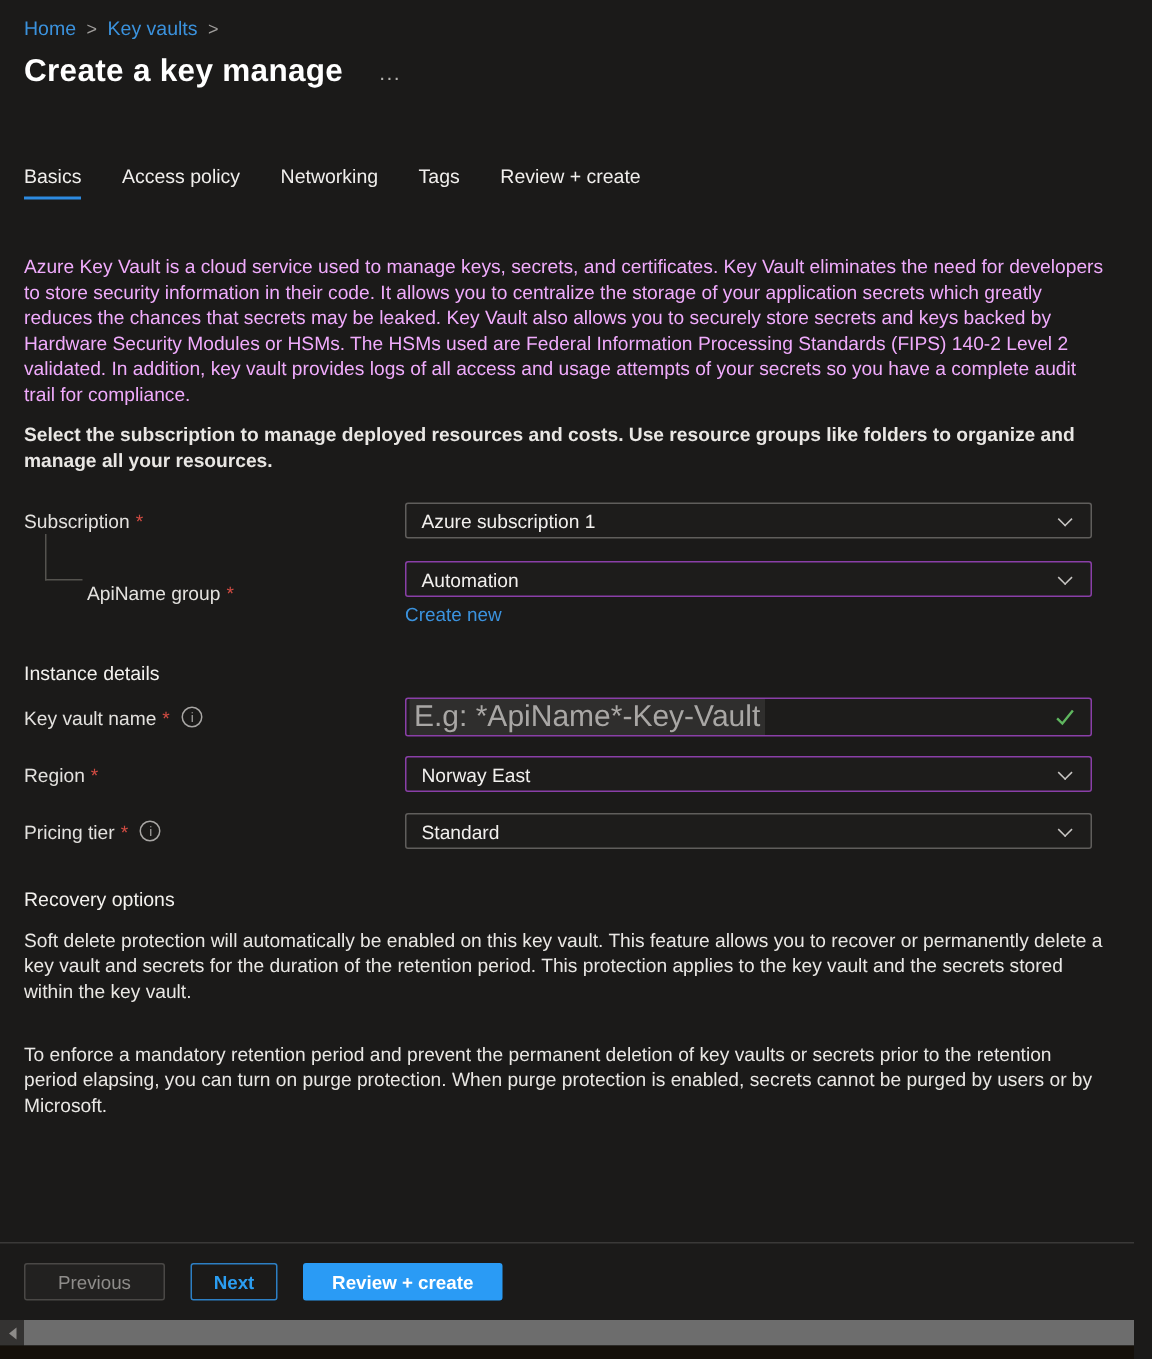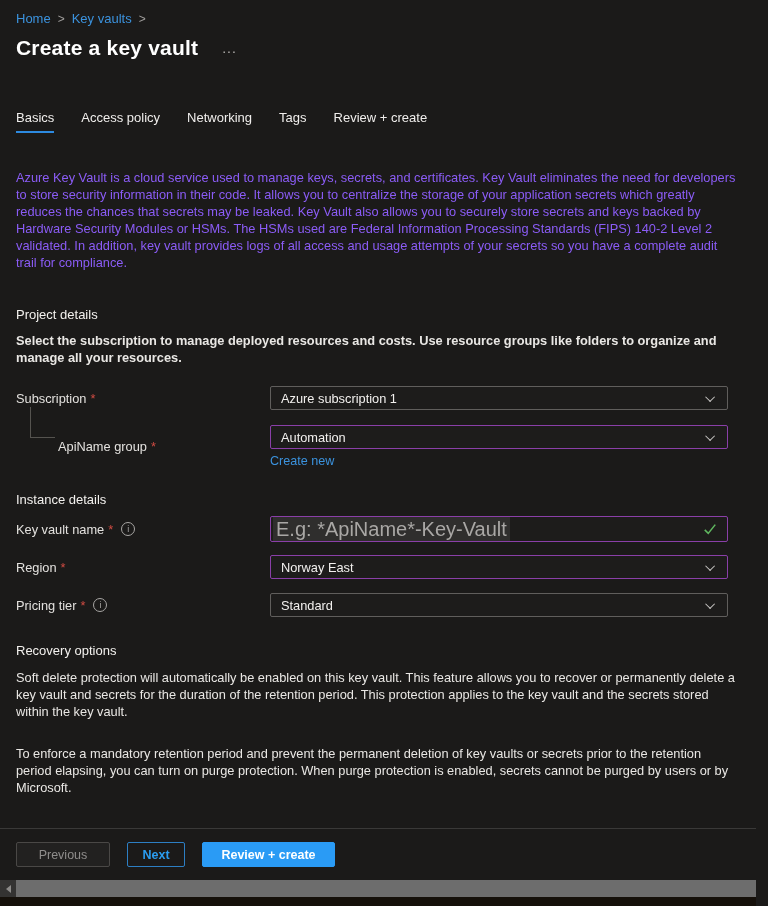--- a/index.html
+++ b/index.html
@@ -22,21 +22,21 @@
   .title-row { display: flex; align-items: center; margin-top: 10px; }
   .page-title { font-size: 21px; font-weight: 700; color: #ffffff; letter-spacing: 0.2px; }
   .more-dots { margin-left: 24px; color: #b5b3b0; font-size: 14px; letter-spacing: 1px; cursor: pointer; }
 
   
   .tabs { display: flex; gap: 27px; margin-top: 50px; font-size: 13px; }
   .tab { padding-bottom: 6px; color: #f0eeec; cursor: pointer; border-bottom: 2px solid transparent; }
   .tab.active { font-weight: 400; border-bottom: 2px solid #2d8ae0; }
 
   
-  .intro { margin-top: 36px; font-size: 12.8px; line-height: 17px; color: #8b5cf6; max-width: 737px; }
+  .intro { margin-top: 36px; font-size: 12.8px; line-height: 17px; color: #f0abfc; max-width: 737px; }
   .section-heading { margin-top: 36px; font-size: 13px; color: #f3f1ee; }
   .section-desc { margin-top: 10px; font-size: 12.8px; line-height: 17px; color: #e9e7e4; max-width: 737px; font-weight: bold; }
 
   
   .form-block { margin-top: 20px; position: relative; }
   .form-row { display: grid; grid-template-columns: 254px 1fr; align-items: center; max-width: 712px; }
   .form-label { font-size: 12.8px; color: #e3e1de; display: flex; align-items: center; }
   .req { color: #cf4b42; margin-left: 4px; }
   .info-icon {
     width: 14px; height: 14px; border: 1px solid #a8a6a4; border-radius: 50%;
@@ -114,35 +114,34 @@
   <div class="content">
 
     <div class="breadcrumb">
       <a>Home</a>
       <span class="sep">&gt;</span>
       <a>Key vaults</a>
       <span class="sep">&gt;</span>
     </div>
 
     <div class="title-row">
-      <span class="page-title">Create a key vault</span>
+      <span class="page-title">Create a key manage</span>
       <span class="more-dots">...</span>
     </div>
 
     <div class="tabs">
       <div class="tab active">Basics</div>
       <div class="tab">Access policy</div>
       <div class="tab">Networking</div>
       <div class="tab">Tags</div>
       <div class="tab">Review + create</div>
     </div>
 
     <div class="intro">Azure Key Vault is a cloud service used to manage keys, secrets, and certificates. Key Vault eliminates the need for developers to store security information in their code. It allows you to centralize the storage of your application secrets which greatly reduces the chances that secrets may be leaked. Key Vault also allows you to securely store secrets and keys backed by Hardware Security Modules or HSMs. The HSMs used are Federal Information Processing Standards (FIPS) 140-2 Level 2 validated. In addition, key vault provides logs of all access and usage attempts of your secrets so you have a complete audit trail for compliance.</div>
 
-    <div class="section-heading">Project details</div>
     <div class="section-desc">Select the subscription to manage deployed resources and costs. Use resource groups like folders to organize and manage all your resources.</div>
 
     <div class="form-block">
       <div class="connector"></div>
 
       <div class="form-row">
         <div class="form-label">
           <span>Subscription</span>
           <span class="req">*</span>
         </div>

